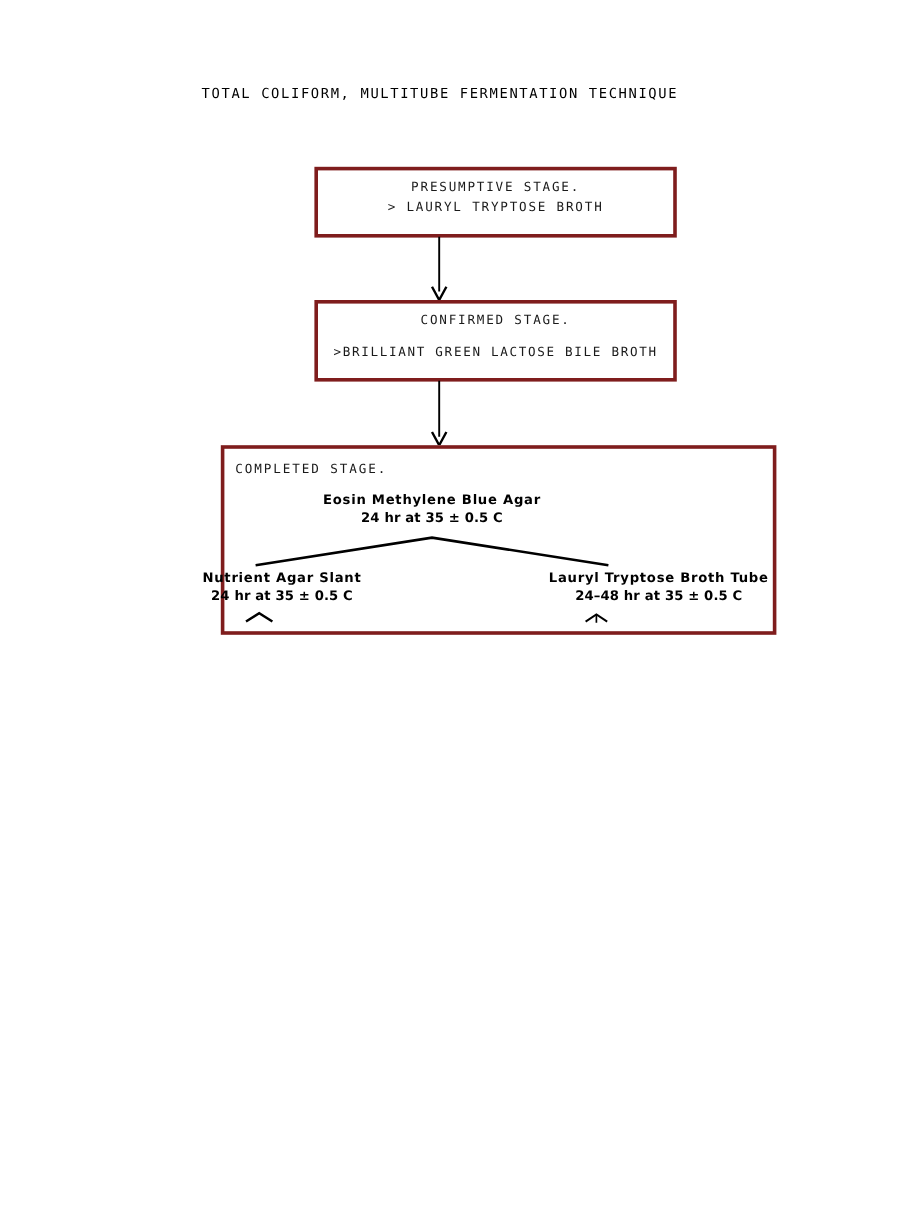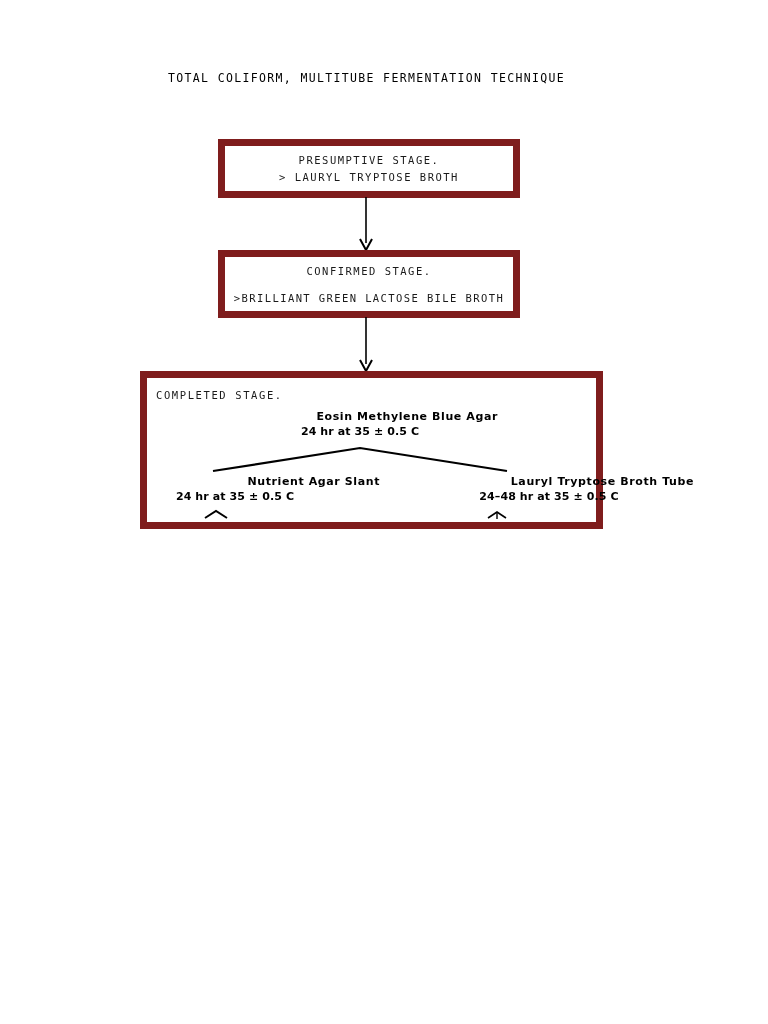--- a/index.html
+++ b/index.html
@@ -32,22 +32,23 @@
     font-size: 11.5px;
     letter-spacing: 1.35px;
     color: #000000;
     white-space: nowrap;
   }
 
   
   .stage-box {
     position: absolute;
     box-sizing: border-box;
-    border: 7px solid #7f1d1d;
+    border: 3px solid #7f1d1d;
     background: #ffffff;
+    margin-left: 44px;
   }
 
   #box-presumptive {
     left: 218px;
     top: 139px;
     width: 302px;
     height: 59px;
   }
 
   #box-confirmed {
@@ -124,21 +125,20 @@
     font-weight: bold;
     font-size: 11px;
     color: #000000;
     text-align: center;
     white-space: nowrap;
     line-height: 1.32;
   }
   .branch-label .name {
     display: block;
     letter-spacing: 0.6px;
-    text-align: right;
   }
   .branch-label .incubation {
     display: block;
     letter-spacing: 0.1px;
   }
 
   #label-emb {
     left: 222px;
     top: 410px;
     width: 276px;

